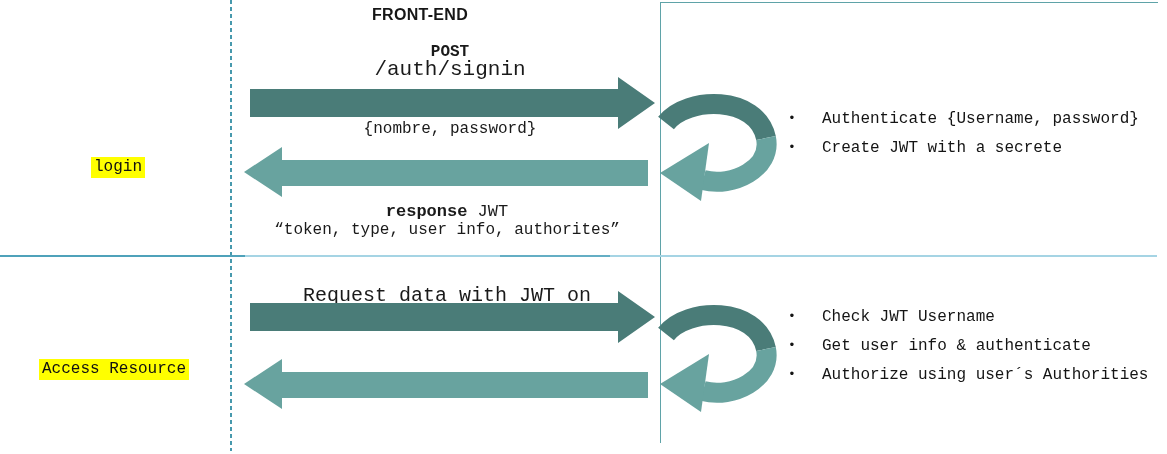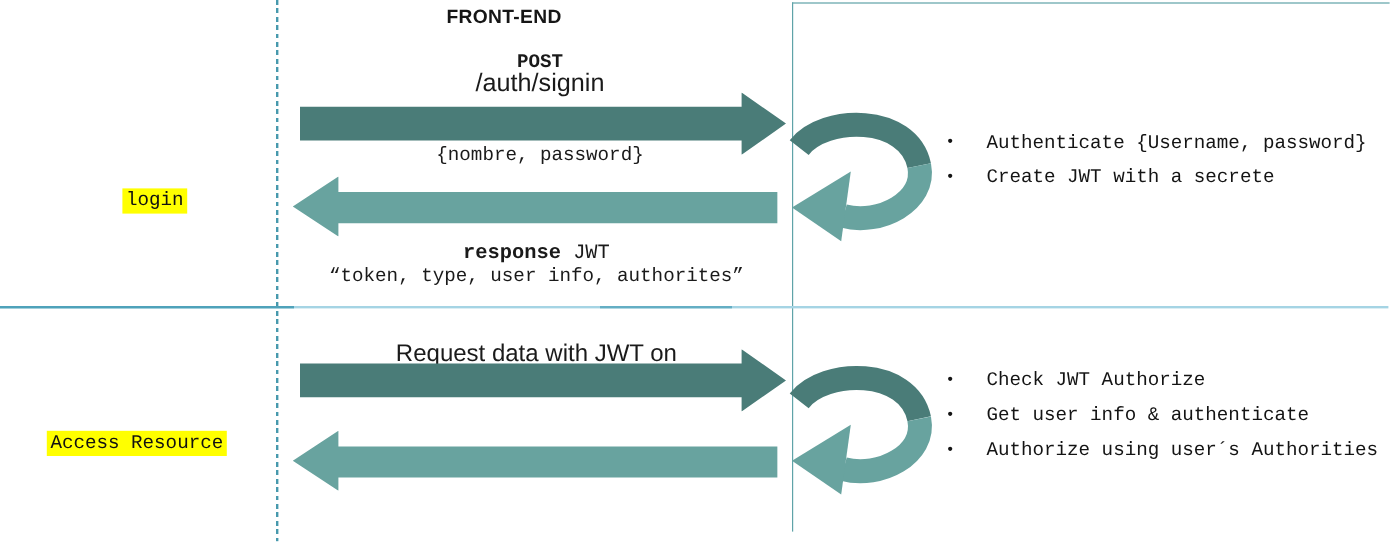--- a/index.html
+++ b/index.html
@@ -2,21 +2,21 @@
 <html style="--dark-arrow: #4A7C78; --light-arrow: #68A39F; --highlight: #FFFF00; --divider-light: #A5D4E4; --divider-dark: #4FA2BA; --dashed-line: #4799AD; --box-border: #5FA3A8;"><head>
 <meta charset="utf-8">
 <style>
   html,body{margin:0;padding:0;background:#ffffff;}
   #stage{
     position:relative;width:1167px;height:454px;background:#ffffff;overflow:hidden;
     font-family:"Liberation Sans",sans-serif;color:#1a1a1a;
   }
   .abs{position:absolute;}
   .mono{font-family:Liberation Mono, monospace;}
-  .cmono{font-family:Liberation Sans, sans-serif;}
+  .cmono{font-family:Liberation Mono, monospace;}
   .center{text-align:center;}
 
   .col-header{font-size:16px;font-weight:600;letter-spacing:.3px;color:#161616;}
 
   .dashed-line{
     left:230px;top:0;width:2px;height:451px;
     background:repeating-linear-gradient(to bottom,var(--dashed-line) 0 4px,transparent 4px 7px);
   }
   .backend-box{
     left:660px;top:2px;width:497px;height:440px;
@@ -58,21 +58,21 @@
 <div id="stage">
 
   <div class="abs dashed-line"></div>
   <div class="abs backend-box"></div>
   <div class="abs divider-base"></div>
   <div class="abs divider-dark"></div>
   <div class="abs divider-dark2"></div>
 
   <div class="abs center col-header" style="left:330px;top:6px;width:180px;">FRONT-END</div>
 
-  <div class="abs" style="left:102px;top:157px;">
+  <div class="abs" style="left:91px;top:157px;">
     <span class="hl mono">login</span>
   </div>
 
   <div class="abs mono center t-post">POST</div>
   <div class="abs cmono center t-signin">/auth/signin</div>
 
   <svg class="abs" style="left:250px;top:77px;" width="405" height="52">
     <polygon class="fill-dark" points="0,12 368,12 368,0 405,26 368,52 368,40 0,40"></polygon>
   </svg>
 
@@ -111,18 +111,18 @@
   </svg>
 
 
   <svg class="abs" style="left:659px;top:304px;overflow:visible;" width="116" height="112">
     <path class="stroke-dark" stroke-width="20" d="M 7 30 C 28 3, 98 2, 107 45"></path>
     <path class="stroke-light" stroke-width="20" d="M 107 45 C 113 75, 74 95, 44 87"></path>
     <polygon class="fill-light" points="1,80 50,50 42,108"></polygon>
   </svg>
 
   <ul class="steps abs" style="left:788px;top:307px;">
-    <li><span class="bullet">•</span><span>Check JWT Authorize</span></li>
+    <li><span class="bullet">•</span><span>Check JWT Username</span></li>
     <li><span class="bullet">•</span><span>Get user info &amp; authenticate</span></li>
     <li><span class="bullet">•</span><span>Authorize using user´s Authorities</span></li>
   </ul>
 
 </div>
 
 </body></html>

